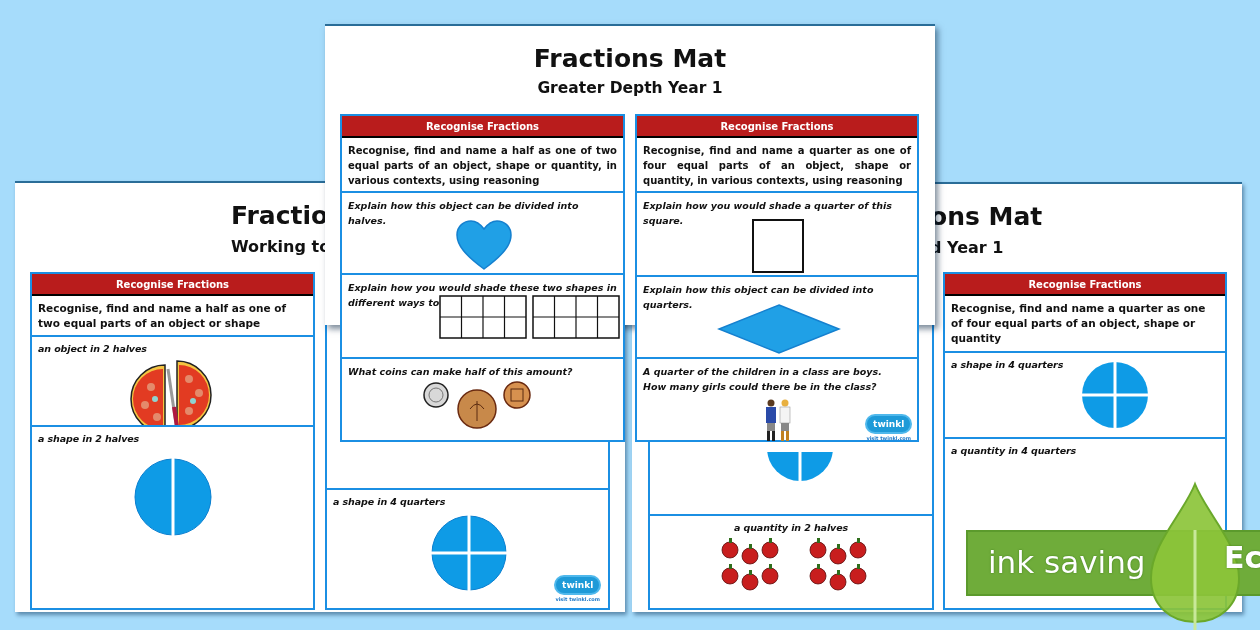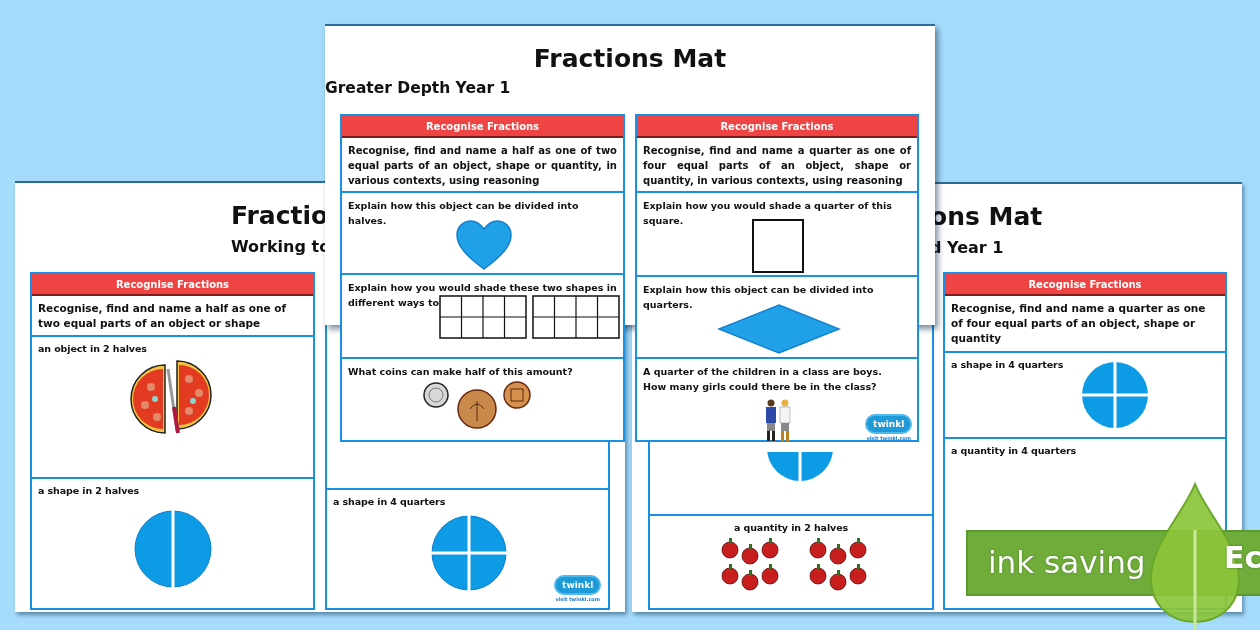--- a/index.html
+++ b/index.html
@@ -1,27 +1,27 @@
 <!DOCTYPE html>
 <html><head>
 <meta charset="utf-8">
 <style>
   * { box-sizing: border-box; margin: 0; padding: 0; }
   html, body { width: 1260px; height: 630px; overflow: hidden; }
   body { background: #a6dcfb; font-family: "DejaVu Sans", sans-serif; position: relative; color: #111; }
 
   .mat { position: absolute; background: #fff; box-shadow: 2px 3px 4px rgba(0,40,80,0.45); border-top: 2px solid #2a6d98; }
   .mat-title { position: absolute; left: 0; right: 0; text-align: center; font-weight: bold; color: #111; white-space: nowrap; }
-  .mat-subtitle { position: absolute; left: 0; right: 0; text-align: left; font-weight: bold; color: #111; white-space: nowrap; }
+  .mat-subtitle { position: absolute; left: 0; right: 0; text-align: center; font-weight: bold; color: #111; white-space: nowrap; }
 
   .col { position: absolute; border: 2px solid #1b8fe3; background: #fff; }
-  .col-header { background: #ef4444; color: #fff; font-weight: bold; text-align: center; border-bottom: 2px solid #7f1d1d; }
+  .col-header { background: #b91c1c; color: #fff; font-weight: bold; text-align: center; border-bottom: 2px solid #000000; }
   .cell { border-bottom: 2px solid #1b8fe3; position: relative; overflow: hidden; }
   .cell:last-child { border-bottom: none; }
-  .cell-text { color: #111; }
+  .cell-text { color: #111; font-style: italic; }
   .obj { position: absolute; }
 
   
   .side .mat-title { font-size: 25px; top: 18px; }
   .side .mat-subtitle { font-size: 16px; top: 54px; }
   .side .col-header { font-size: 10px; height: 22px; line-height: 21px; }
   .side .col-text { font-size: 10.5px; font-weight: bold; padding: 5px 6px 4px; line-height: 1.45; border-bottom: 2px solid #1b8fe3; }
   .side .cell-text { font-size: 9.5px; padding: 6px 6px 0; font-weight: bold; letter-spacing: -0.1px; }
 
   
@@ -43,21 +43,21 @@
 </head>
 <body>
 
 <div class="mat side" style="left:15px; top:181px; width:610px; height:431px;">
   <div class="mat-title" style="left:216px; right:auto; text-align:left;">Fraction</div>
   <div class="mat-subtitle" style="left:216px; right:auto; text-align:left;">Working tow</div>
 
   <div class="col" style="left:15px; top:89px; width:285px; height:338px;">
     <div class="col-header">Recognise Fractions</div>
     <div class="col-text">Recognise, find and name a half as one of two equal parts of an object or shape</div>
-    <div class="cell" style="height:142px;">
+    <div class="cell" style="height:90px;">
       <div class="cell-text">an object in 2 halves</div>
       <svg class="obj" style="left:95px; top:20px;" width="90" height="80" viewBox="0 0 90 80">
         <path d="M38 8 A34 34 0 0 0 38 76 Z" fill="#f4c542" stroke="#222" stroke-width="1.5"></path>
         <path d="M36 12 A30 30 0 0 0 36 72 Z" fill="#e23b22"></path>
         <path d="M50 4 A34 34 0 0 1 50 72 Z" fill="#f4c542" stroke="#222" stroke-width="1.5"></path>
         <path d="M52 8 A30 30 0 0 1 52 68 Z" fill="#e23b22"></path>
         <circle cx="24" cy="30" r="4" fill="#e48a6b"></circle>
           <circle cx="18" cy="48" r="4" fill="#e48a6b"></circle>
           <circle cx="30" cy="60" r="4" fill="#e48a6b"></circle>
         <circle cx="62" cy="22" r="4" fill="#e48a6b"></circle>

